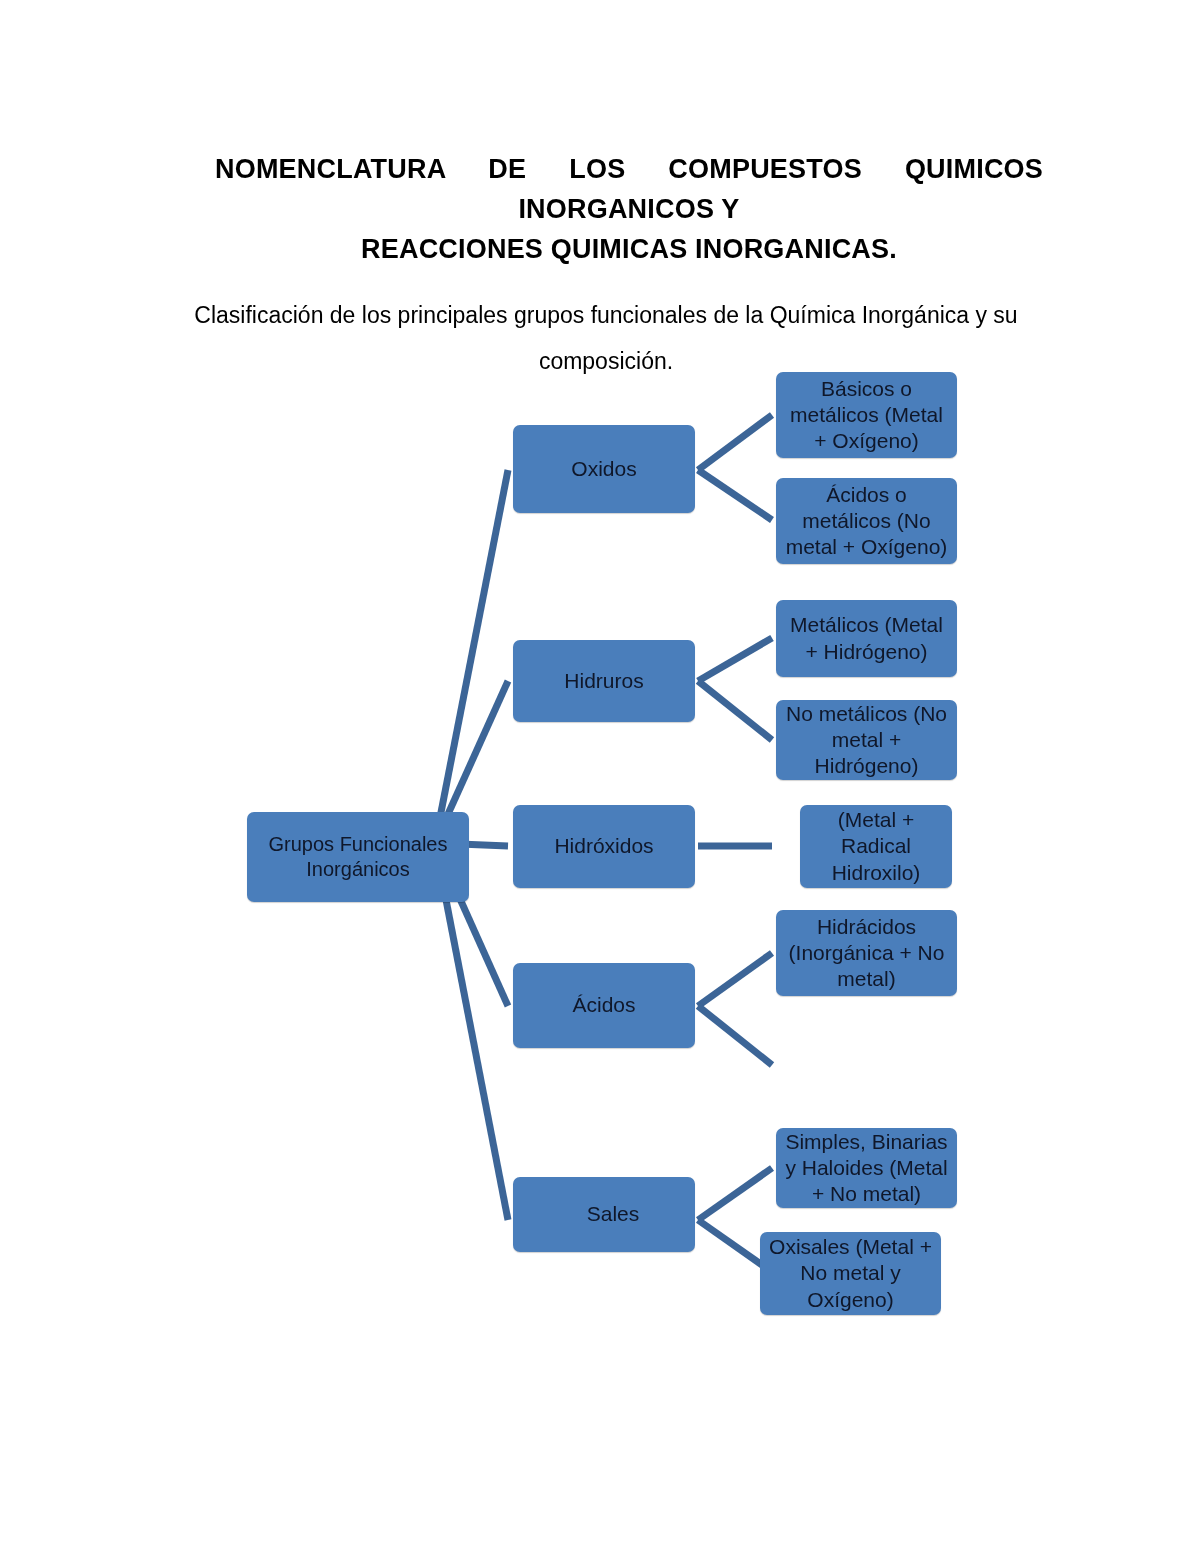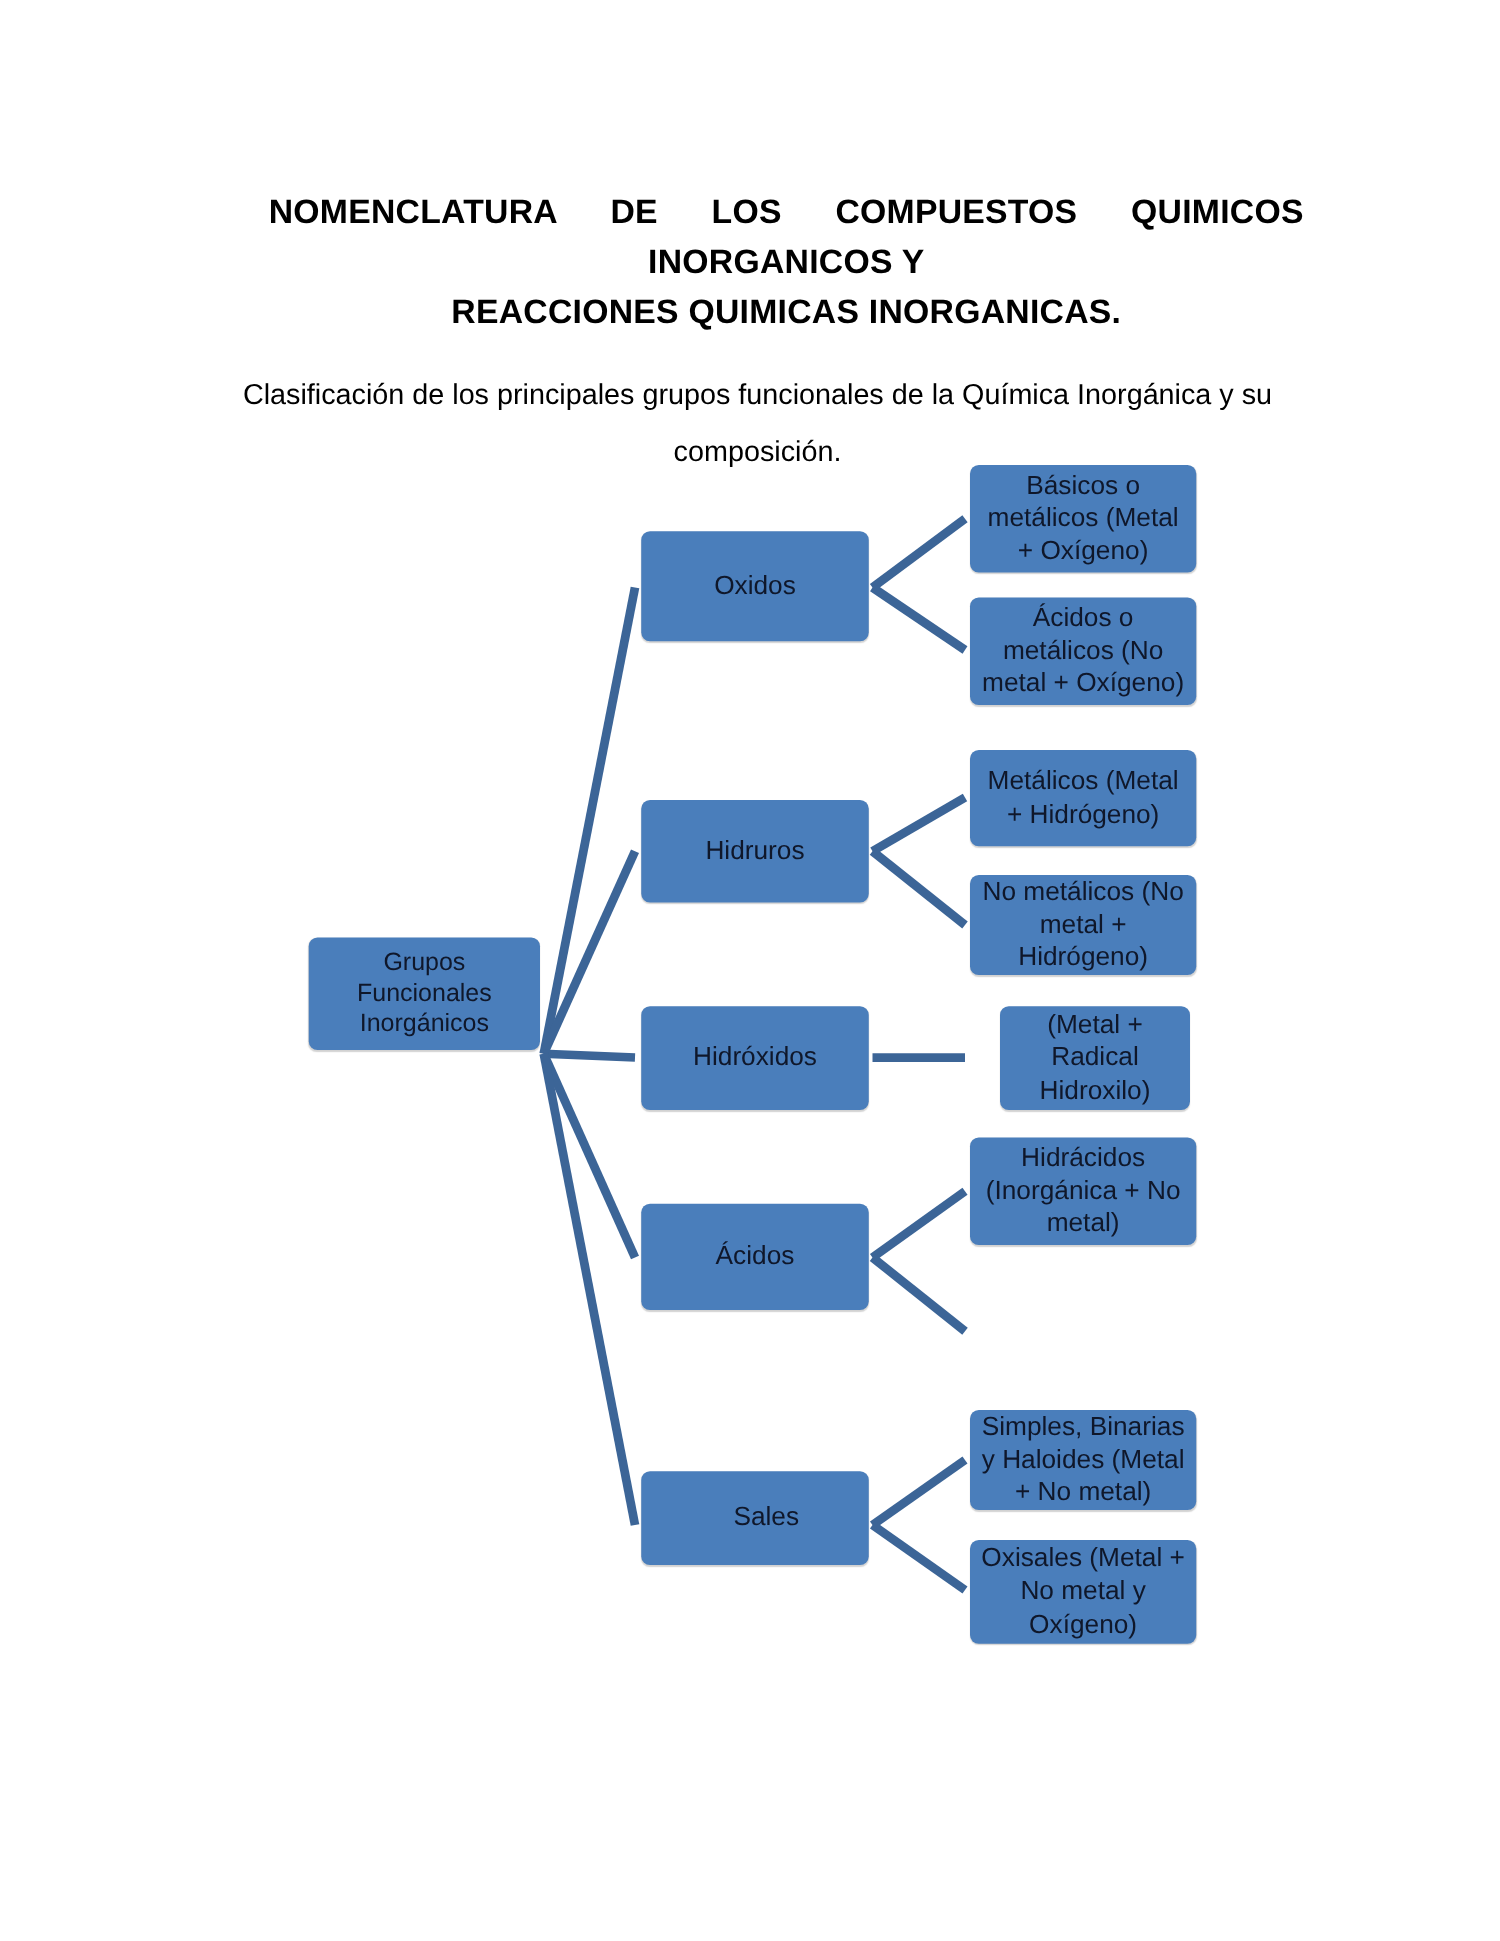--- a/index.html
+++ b/index.html
@@ -122,21 +122,21 @@
         <line x1="698" y1="846" x2="772" y2="846"></line>
 
         <line x1="698" y1="1006" x2="772" y2="953"></line>
         <line x1="698" y1="1006" x2="772" y2="1065"></line>
 
         <line x1="698" y1="1220" x2="772" y2="1168"></line>
         <line x1="698" y1="1220" x2="772" y2="1272"></line>
       </g>
     </svg>
 
-    <div class="node node-root" style="left:247px; top:750px; width:185px; height:90px;">
+    <div class="node node-root" style="left:247px; top:812px; width:222px; height:90px;">
       <span>Grupos Funcionales Inorgánicos</span>
     </div>
 
     <div class="node node-level2" style="left:513px; top:425px; width:182px; height:88px;">
       <span>Oxidos</span>
     </div>
 
     <div class="node node-level3" style="left:776px; top:372px; width:181px; height:86px;">
       <span>Básicos o metálicos (Metal + Oxígeno)</span>
     </div>
@@ -170,18 +170,18 @@
       <span>Hidrácidos (Inorgánica + No metal)</span>
     </div>
 
     <div class="node node-level2" style="left:513px; top:1177px; width:182px; height:75px;padding-left:24px;">
       <span>Sales</span>
     </div>
 
     <div class="node node-level3" style="left:776px; top:1128px; width:181px; height:80px;">
       <span>Simples, Binarias y Haloides (Metal + No metal)</span>
     </div>
-    <div class="node node-level3" style="left:776px; top:1232px; width:181px; height:83px;">
+    <div class="node node-level3" style="left:760px; top:1232px; width:181px; height:83px;">
       <span>Oxisales (Metal + No metal y Oxígeno)</span>
     </div>
 
   </div>
 </div>
 
 </body></html>

